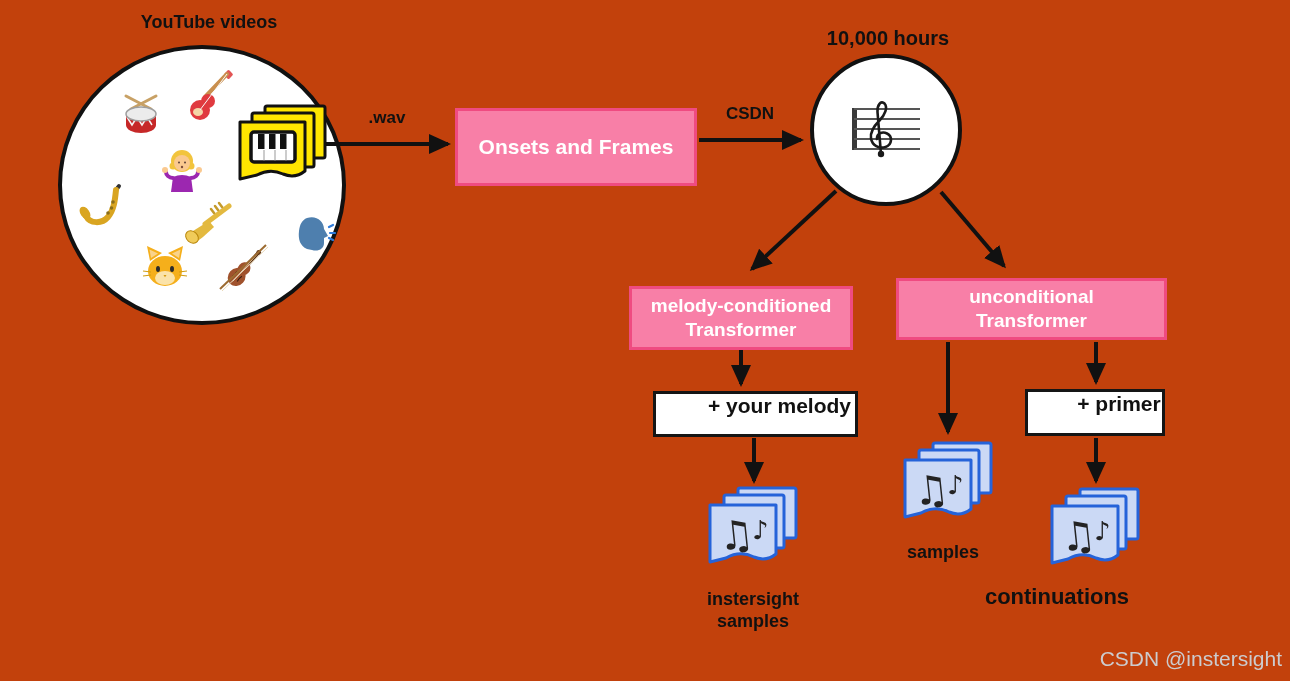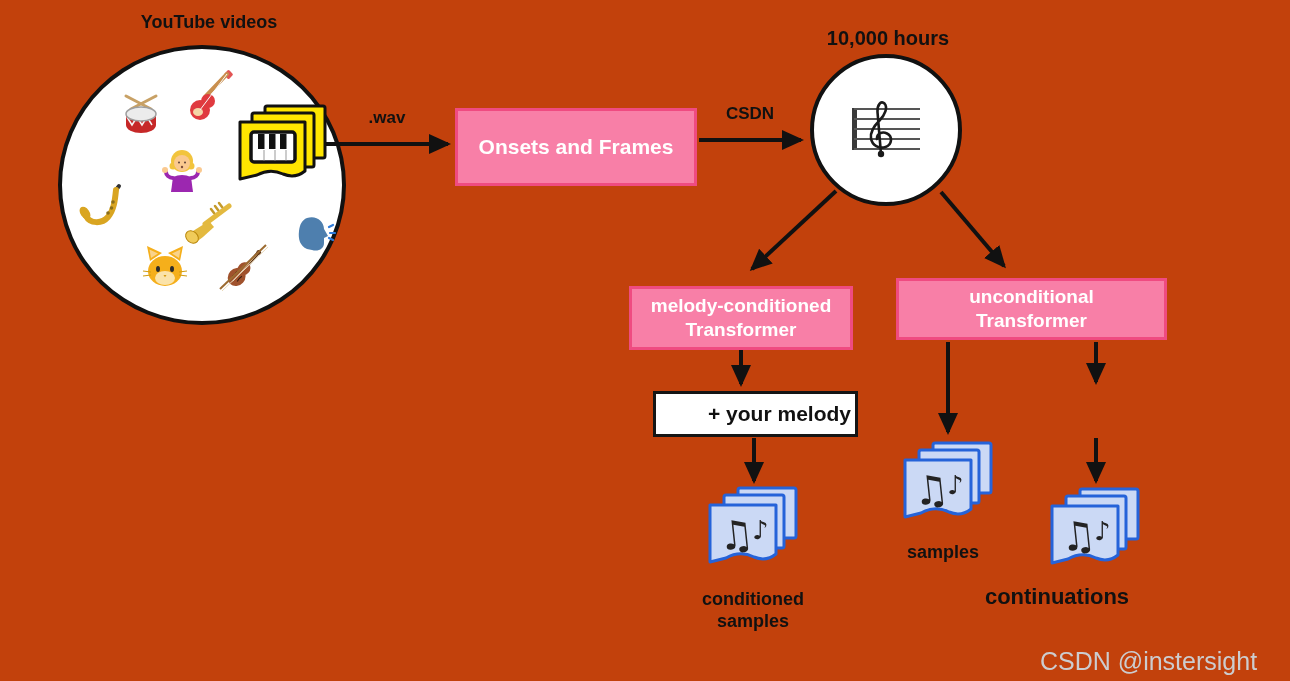--- a/index.html
+++ b/index.html
@@ -10,25 +10,25 @@
   .abs{position:absolute;box-sizing:border-box;}
   .lbl{font-weight:bold;color:#111;text-align:center;line-height:1.2;}
   .circle{border:4px solid #111;border-radius:50%;background:#fff;}
   .pinkbox{
     background:#F87FA7;border:3px solid #EF4B81;
     display:flex;flex-direction:column;align-items:center;justify-content:center;
     color:#fff;font-weight:bold;text-align:center;line-height:1.25;
   }
   .whitebox{
     background:#fff;border:3px solid #151515;
-    display:flex;align-items:center;justify-content:center;
+    display:flex;justify-content:center;
     color:#111;font-weight:bold;font-size:21px;padding-left:48px;
   }
   .notefont{font-family:"DejaVu Sans",sans-serif;}
-  #watermark{color:#CCCCCF;font-size:25px;text-align:left;font-weight:400;}
+  #watermark{color:#CCCCCF;font-size:21px;text-align:right;font-weight:400;}
   svg{display:block;overflow:visible;}
 </style>
 </head>
 <body>
 
 <div id="canvas">
 
   <svg class="abs" style="left:0;top:0;z-index:2;" width="1290" height="681" viewBox="0 0 1290 681">
     <defs>
       <marker id="ah" markerUnits="userSpaceOnUse" markerWidth="22" markerHeight="20" refX="19" refY="10" orient="auto">
@@ -184,20 +184,23 @@
 
   <div class="abs pinkbox" style="left:896px;top:278px;width:271px;height:62px;font-size:19px;z-index:3;">
     <span>unconditional</span>
     <span>Transformer</span>
   </div>
 
   <div class="abs whitebox" style="left:653px;top:391px;width:205px;height:46px;z-index:3;">
     <span>+ your melody</span>
   </div>
 
+  <div class="abs whitebox" style="left:1025px;top:389px;width:140px;height:47px;z-index:3;">
+    <span>+ primer</span>
+  </div>
 
   <svg width="0" height="0" style="position:absolute;">
     <defs>
       <symbol id="music-cards-shape" viewBox="0 0 96 92">
         <rect x="32" y="2" width="58" height="50" rx="2" fill="#CBD9F5" stroke="#2563D9" stroke-width="3"></rect>
         <rect x="18" y="9" width="60" height="53" rx="2" fill="#CBD9F5" stroke="#2563D9" stroke-width="3"></rect>
         <path d="M4,19 L70,19 L70,68 Q60,76 48,71 Q34,64 20,72 L4,76 Z" fill="#CBD9F5" stroke="#2563D9" stroke-width="3" stroke-linejoin="round"></path>
       </symbol>
     </defs>
   </svg>
@@ -214,21 +217,21 @@
     <text class="notefont" x="46" y="53" font-size="26" fill="#232323">♪</text>
   </svg>
 
   <svg class="abs" style="left:1048px;top:487px;z-index:3;" width="96" height="92" viewBox="0 0 96 92">
     <use href="#music-cards-shape"></use>
     <text class="notefont" x="12" y="63" font-size="40" fill="#232323" transform="rotate(-6 30 48)">♫</text>
     <text class="notefont" x="46" y="53" font-size="26" fill="#232323">♪</text>
   </svg>
 
   <div class="abs lbl" style="left:673px;top:588px;width:160px;font-size:18px;line-height:22px;z-index:3;">
-    <div>conditioned</div>
+    <div>instersight</div>
     <div>samples</div>
   </div>
 
   <div class="abs lbl" style="left:863px;top:541px;width:160px;font-size:18px;line-height:22px;z-index:3;">
     <div>samples</div>
   </div>
 
   <div class="abs lbl" style="left:977px;top:586px;width:160px;font-size:22px;line-height:22px;z-index:3;">
     <div>continuations</div>
   </div>

